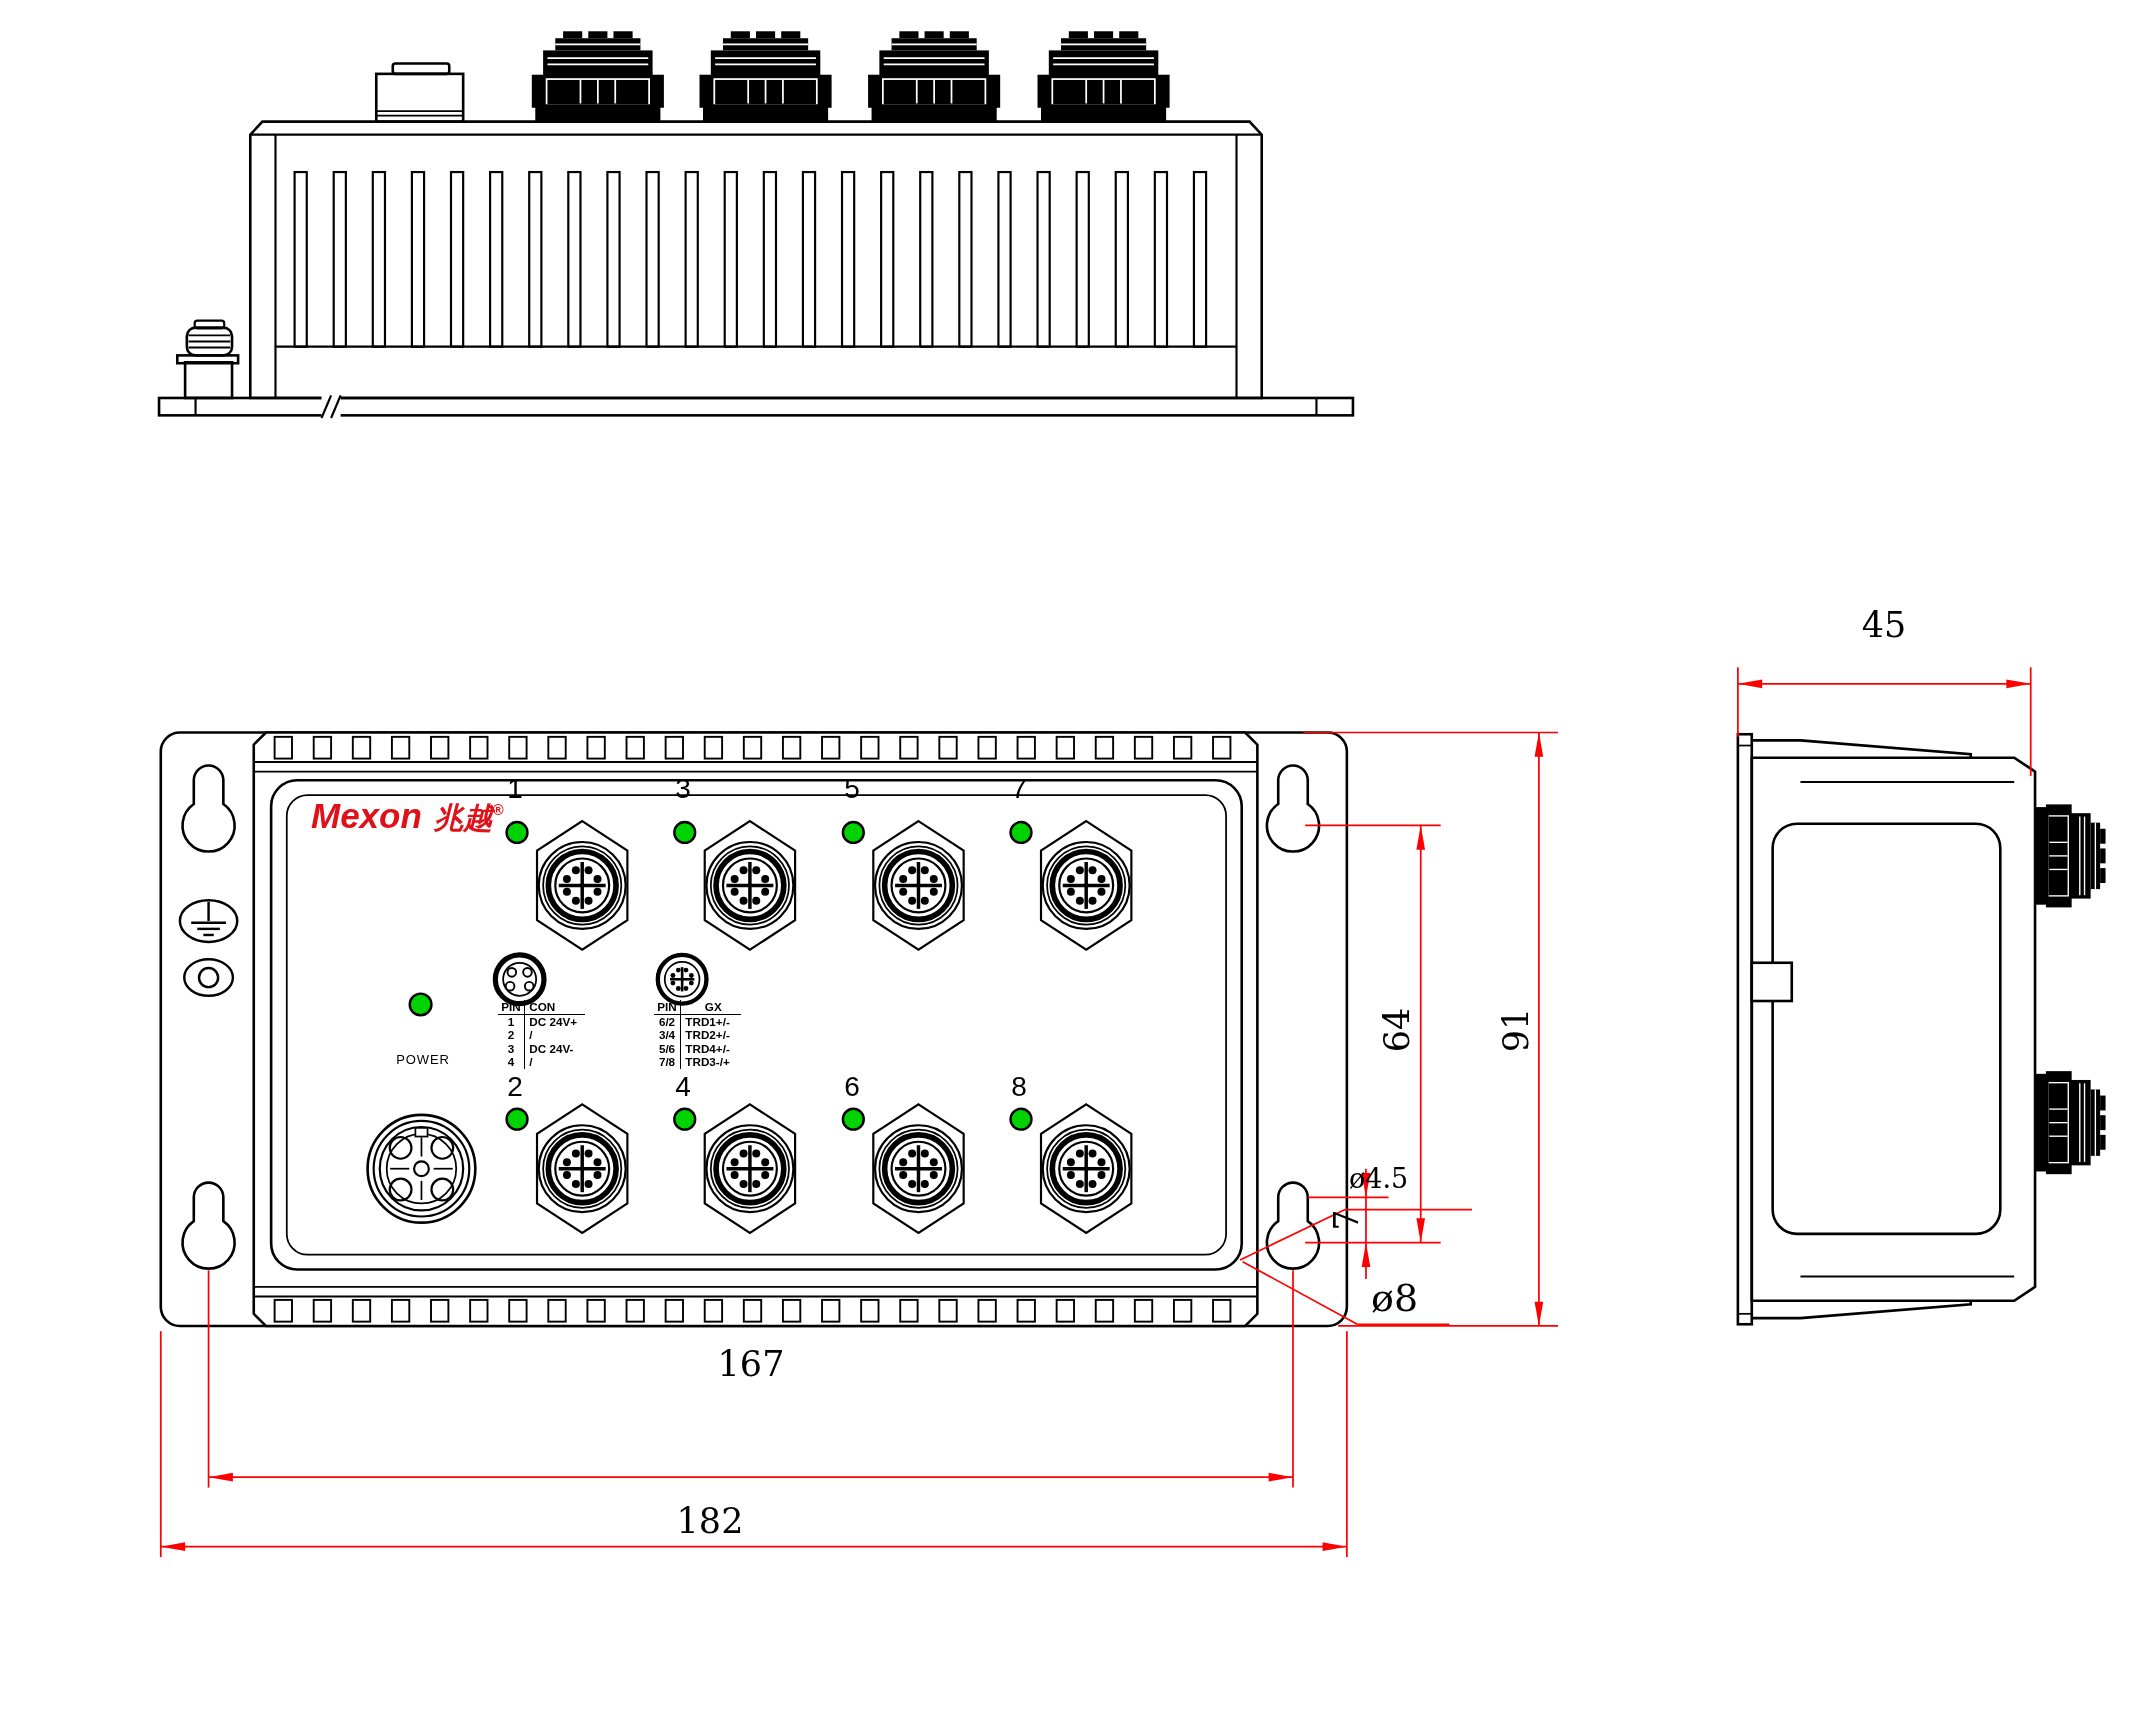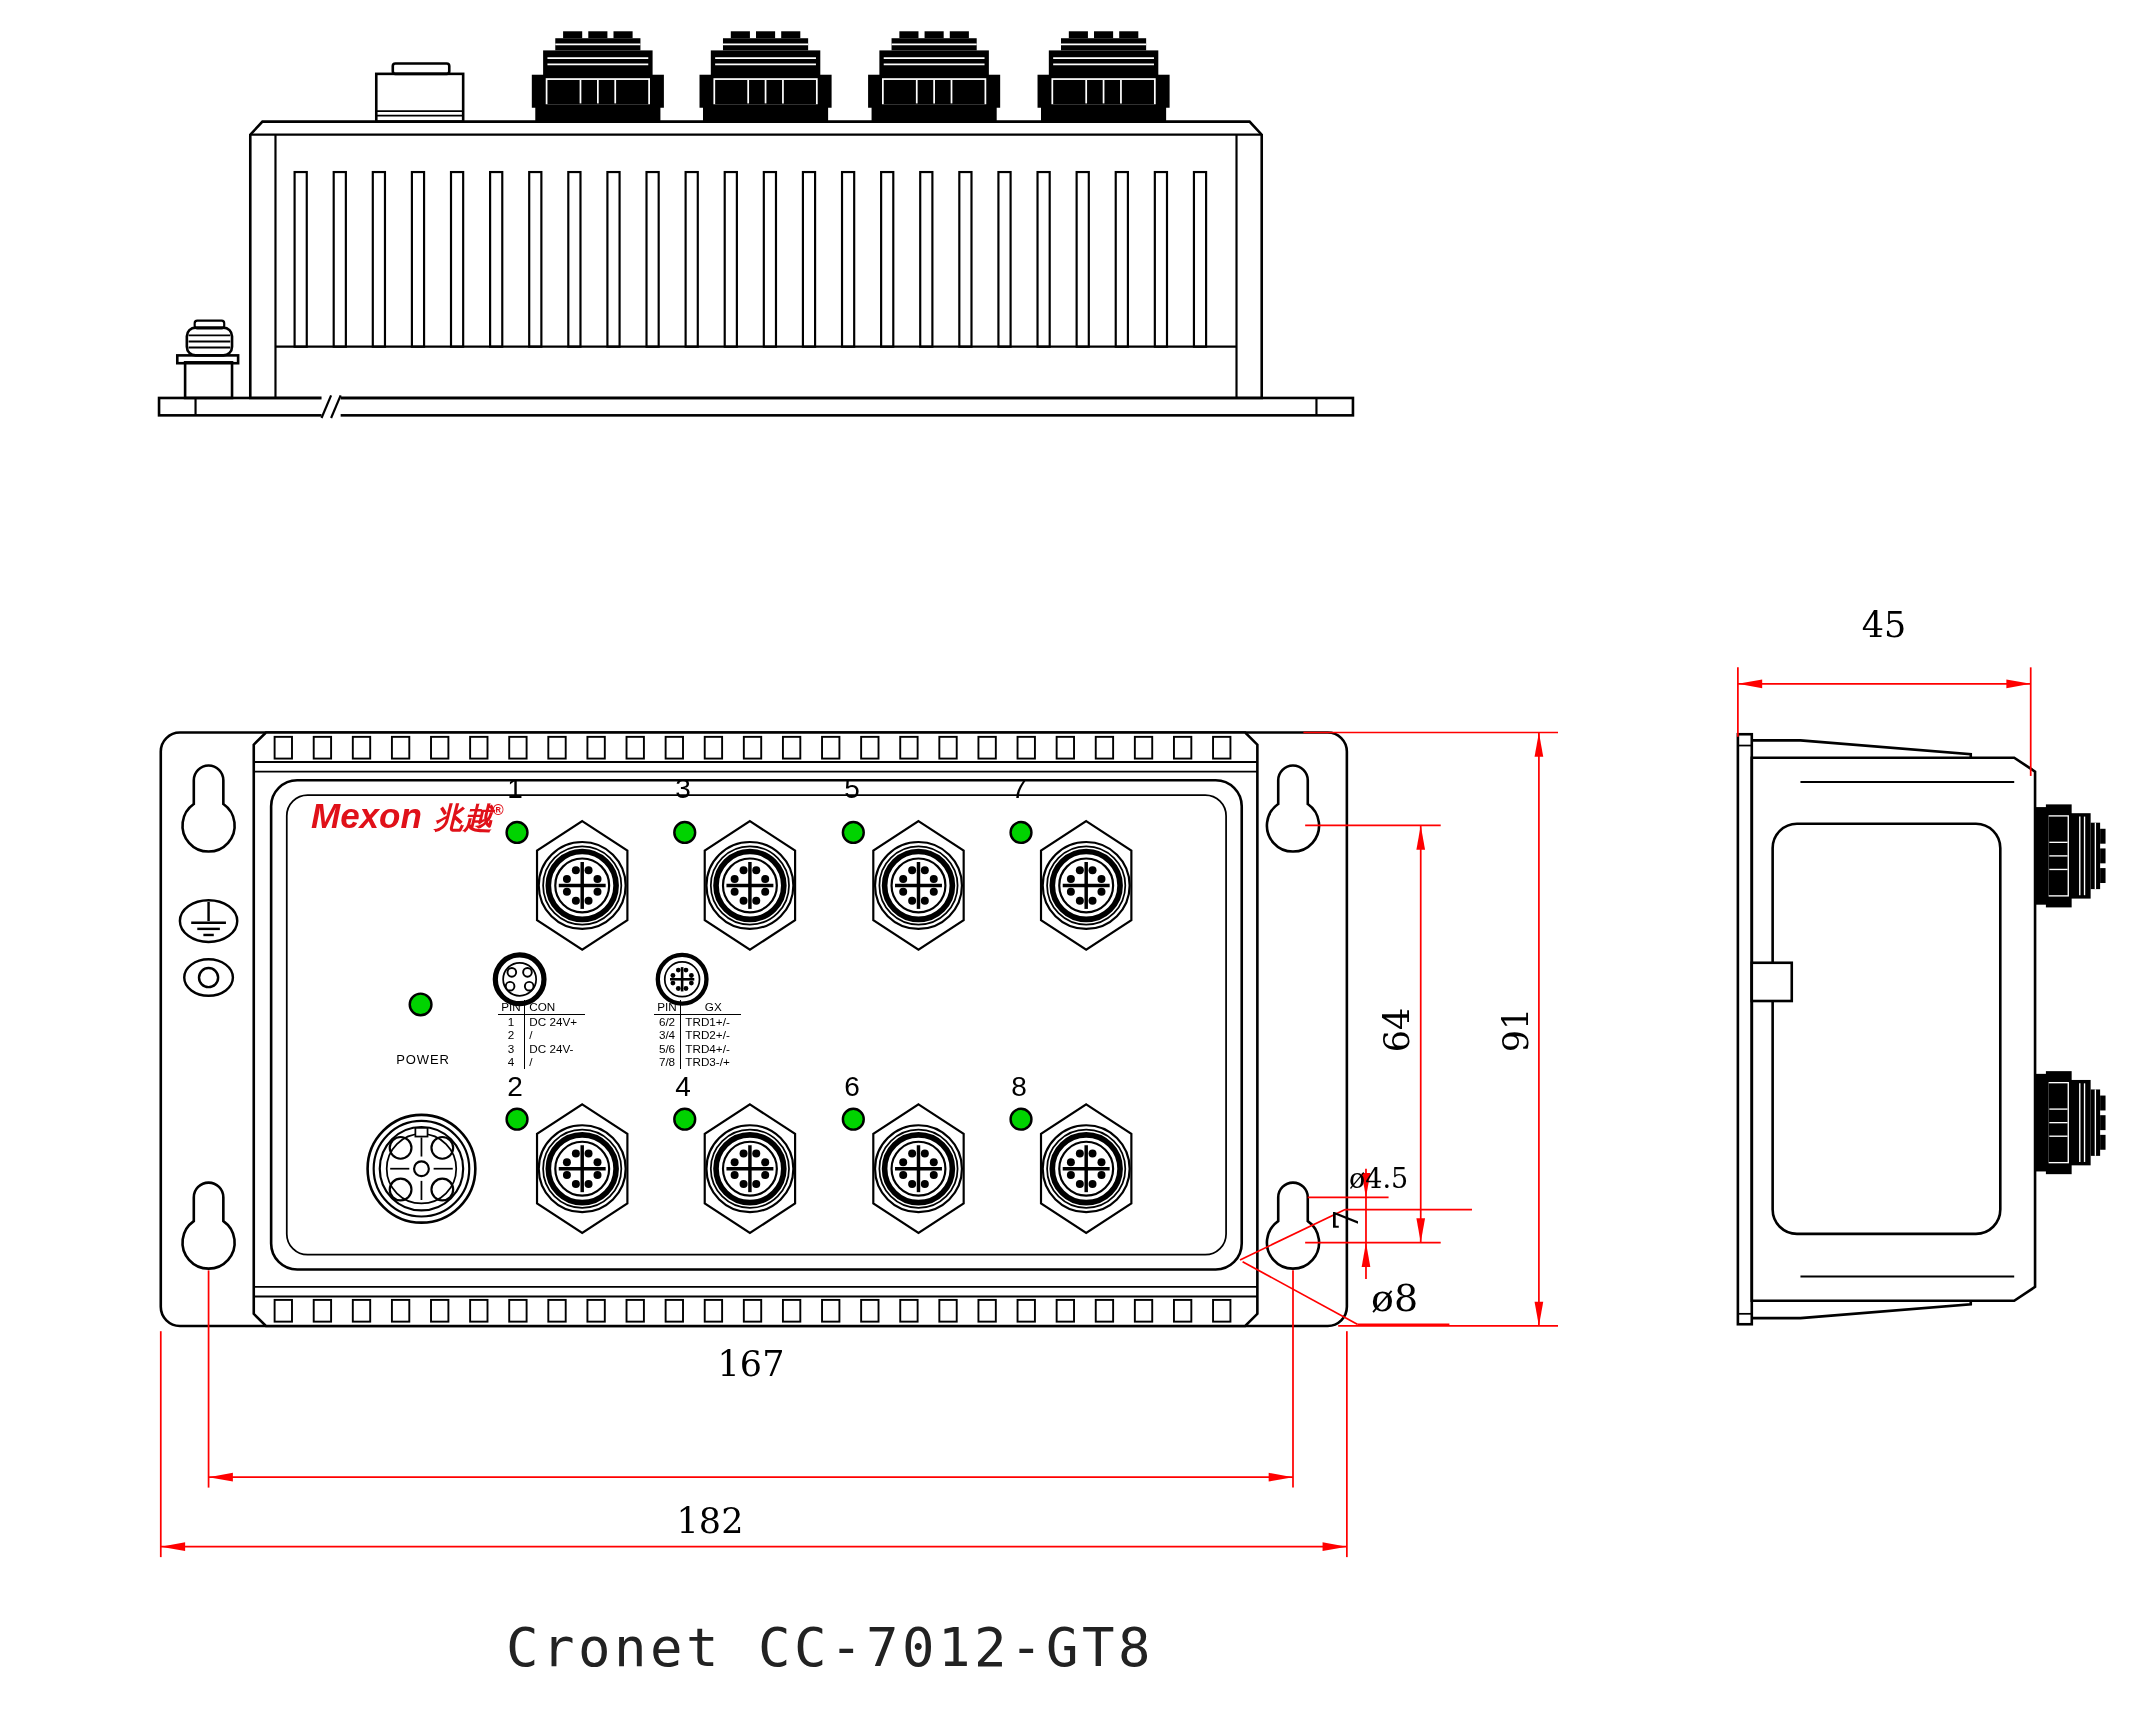--- a/index.html
+++ b/index.html
@@ -10,21 +10,21 @@
   .dim{font-family:"DejaVu Serif","Liberation Serif",serif;font-size:35px;color:#000;}
   .dim-c{transform:translate(-50%,-50%);}
   .dim-v{transform:translate(-50%,-50%) rotate(-90deg);}
   .port-label{font-size:28px;transform:translateX(-50%);}
   .power-label{font-size:13px;letter-spacing:0.9px;transform:translateX(-50%);}
   .title{font-family:"DejaVu Sans Mono","Liberation Mono",monospace;
          font-size:54px;letter-spacing:3.5px;color:#222;transform:translateX(-50%);}
   .logo{font-style:italic;font-weight:bold;font-size:35px;color:#e01119;}
   .logo .cjk{font-size:29.5px;margin-left:12px;}
   .logo .reg{font-size:14.8px;vertical-align:super;font-style:normal;}
-  .pintable{font-size:11.7px;font-weight:normal;line-height:13.5px;}
+  .pintable{font-size:11.7px;font-weight:bold;line-height:13.5px;}
   .pt-row{display:flex;}
   .pt-head{border-bottom:1.7px solid #000;}
   .pt-pin{width:26px;text-align:center;flex:none;}
   .pt-val{border-left:1.7px solid #000;padding-left:4.3px;min-width:56px;}
 </style>
 </head>
 <body>
 
 <div class="stage">
 
@@ -411,16 +411,15 @@
 
 <div class="txt dim dim-c" style="left:1884px;top:625px;">45</div>
 <div class="txt dim dim-v" style="left:1516px;top:1030px;">91</div>
 <div class="txt dim dim-v" style="left:1397px;top:1030px;">64</div>
 <div class="txt dim dim-c" style="left:751px;top:1364px;">167</div>
 <div class="txt dim dim-c" style="left:710px;top:1521px;">182</div>
 <div class="txt dim" style="left:1349px;top:1163px;font-size:27px;">ø4.5</div>
 <div class="txt dim" style="left:1371px;top:1276px;font-size:38px;">ø8</div>
 <div class="txt dim dim-v" style="left:1346px;top:1220px;font-size:33px;">7</div>
 
-<div class="txt title" style="left:830px;top:1616px;">Cronet CC-7012-GT8</div>
 
 </div>
 
 
 </body></html>

